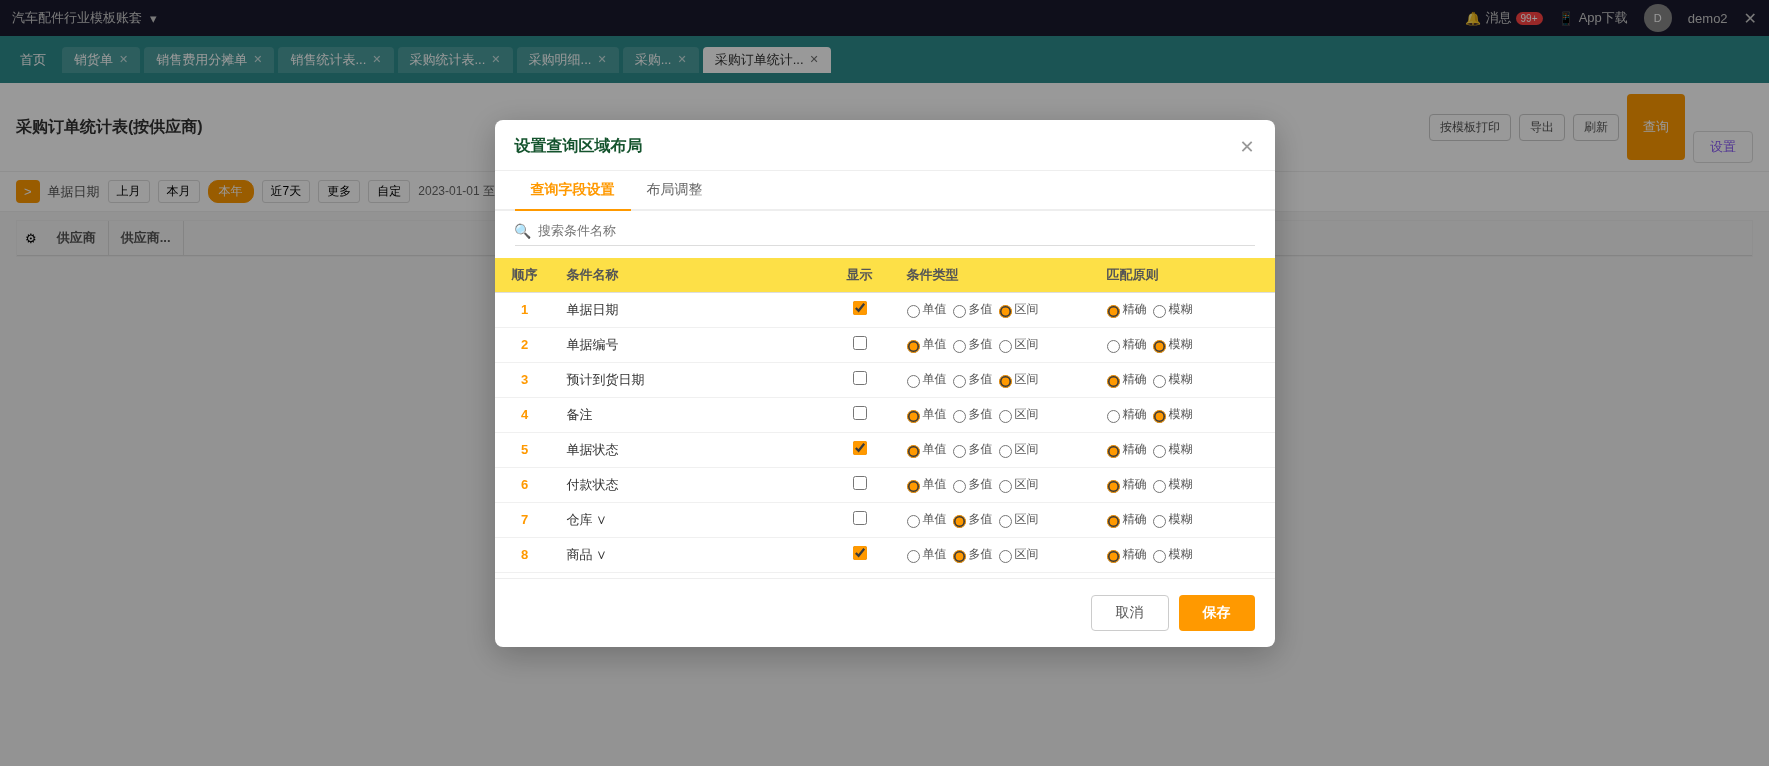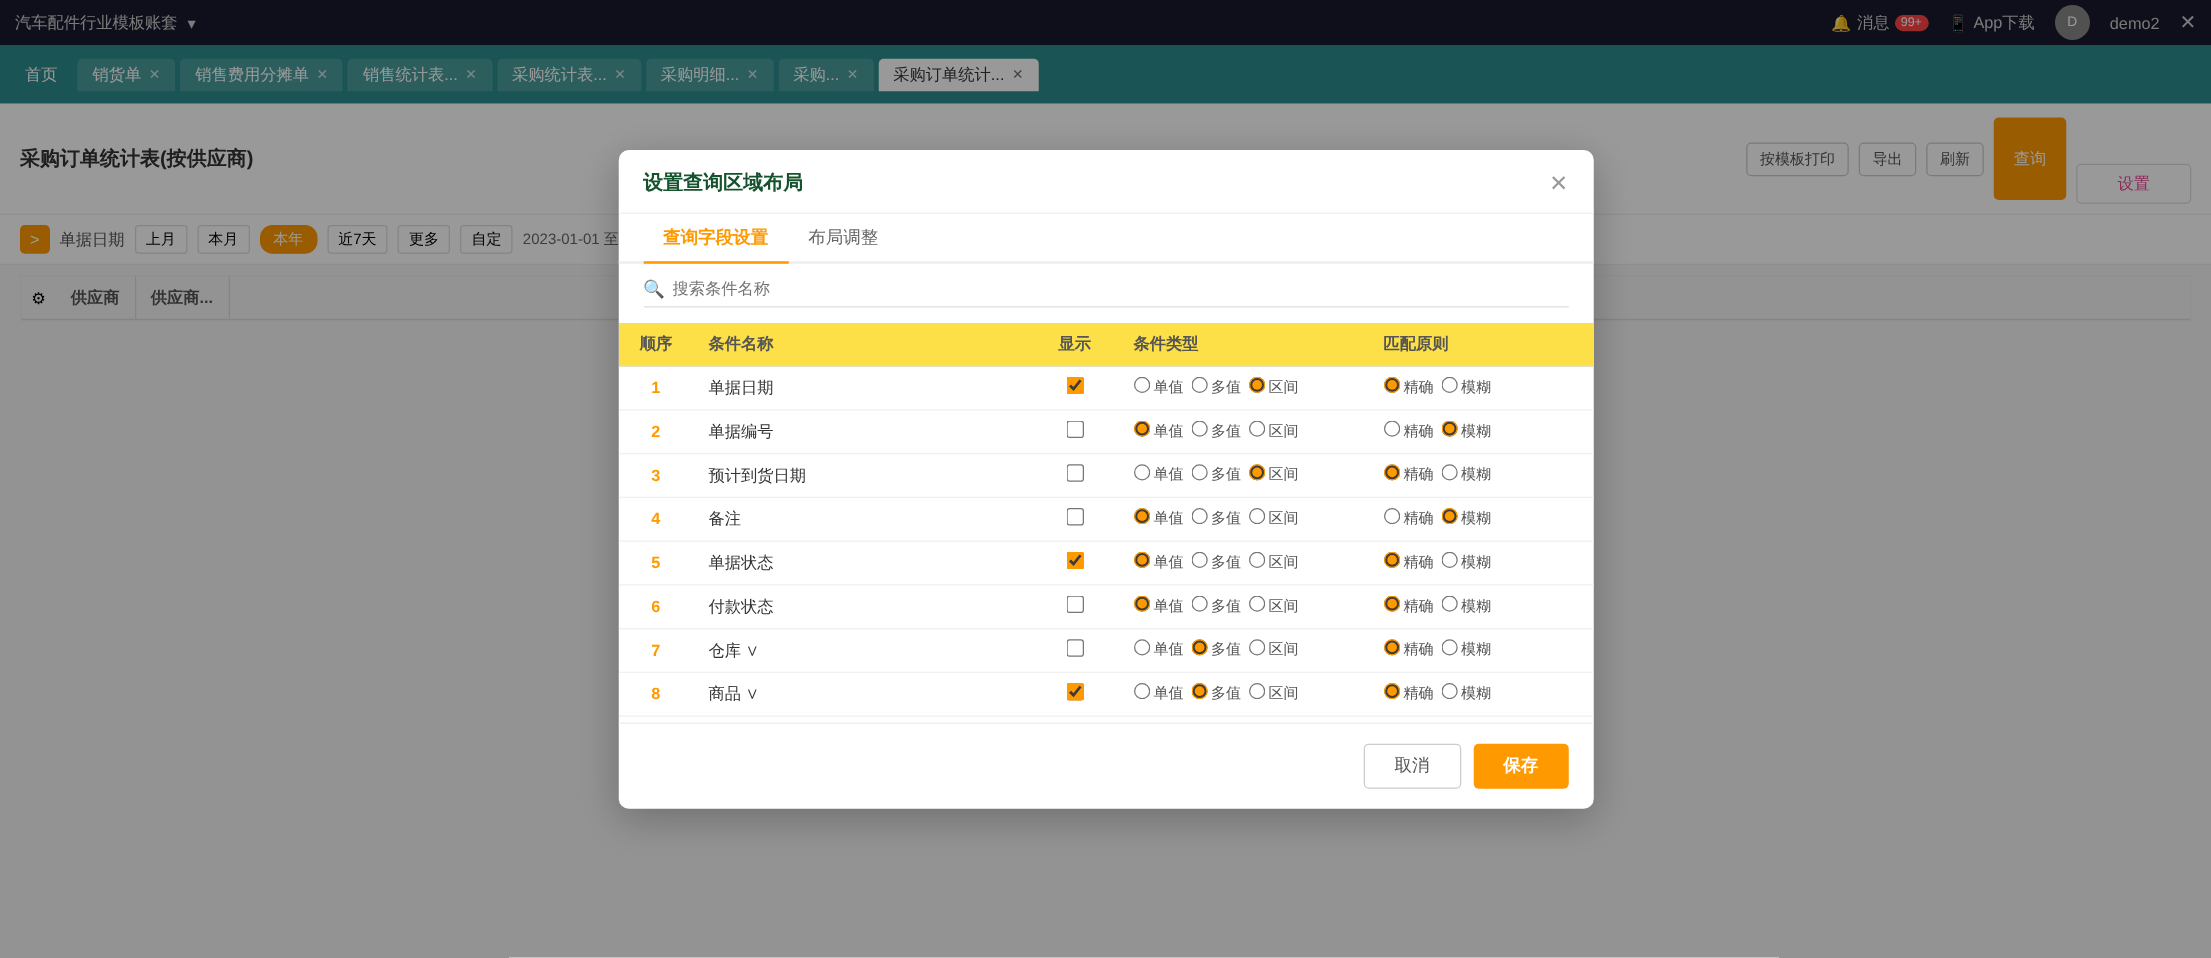--- a/index.html
+++ b/index.html
@@ -144,21 +144,21 @@
     .mt-th-type { width: 200px; }
     .mt-th-match { width: 180px; }
 
     .mt-row { display: flex; align-items: center; border-bottom: 1px solid #f0f0f0; }
     .mt-cell { padding: 8px 12px; font-size: 13px; }
     .mt-cell-order { width: 60px; text-align: center; color: #f90; font-weight: bold; }
     .mt-cell-name { flex: 1; color: #333; }
     .mt-cell-display { width: 70px; text-align: center; }
     .mt-cell-type { width: 200px; display: flex; align-items: center; gap: 6px; }
     .mt-cell-match { width: 180px; display: flex; align-items: center; gap: 6px; }
-    .radio-label { display: flex; align-items: flex-start; gap: 3px; font-size: 12px; color: #555; cursor: pointer; }
+    .radio-label { display: flex; align-items: flex-end; gap: 3px; font-size: 12px; color: #555; cursor: pointer; }
     .radio-label input[type="radio"] { accent-color: #f90; cursor: pointer; }
     .checkbox-label input[type="checkbox"] { accent-color: #f90; cursor: pointer; width: 14px; height: 14px; }
 
     
     .btn-cancel {
       padding: 8px 24px;
       border: 1px solid #ccc;
       background: white;
       border-radius: 4px;
       cursor: pointer;
@@ -179,23 +179,23 @@
       background: #f90;
       color: white;
       border: none;
       padding: 24px 16px;
       border-radius: 4px;
       cursor: pointer;
       font-size: 13px;
     }
     .btn-set {
       background: white;
-      color: #ec4899;
+      color: #8b5cf6;
       border: 1px solid #ddd;
-      padding: 6px 32px;
+      padding: 6px 16px;
       border-radius: 4px;
       cursor: pointer;
       font-size: 13px;
       margin-top: 40px;
     }
   </style>
 </head>
 <body>
 
 <div class="top-nav">

